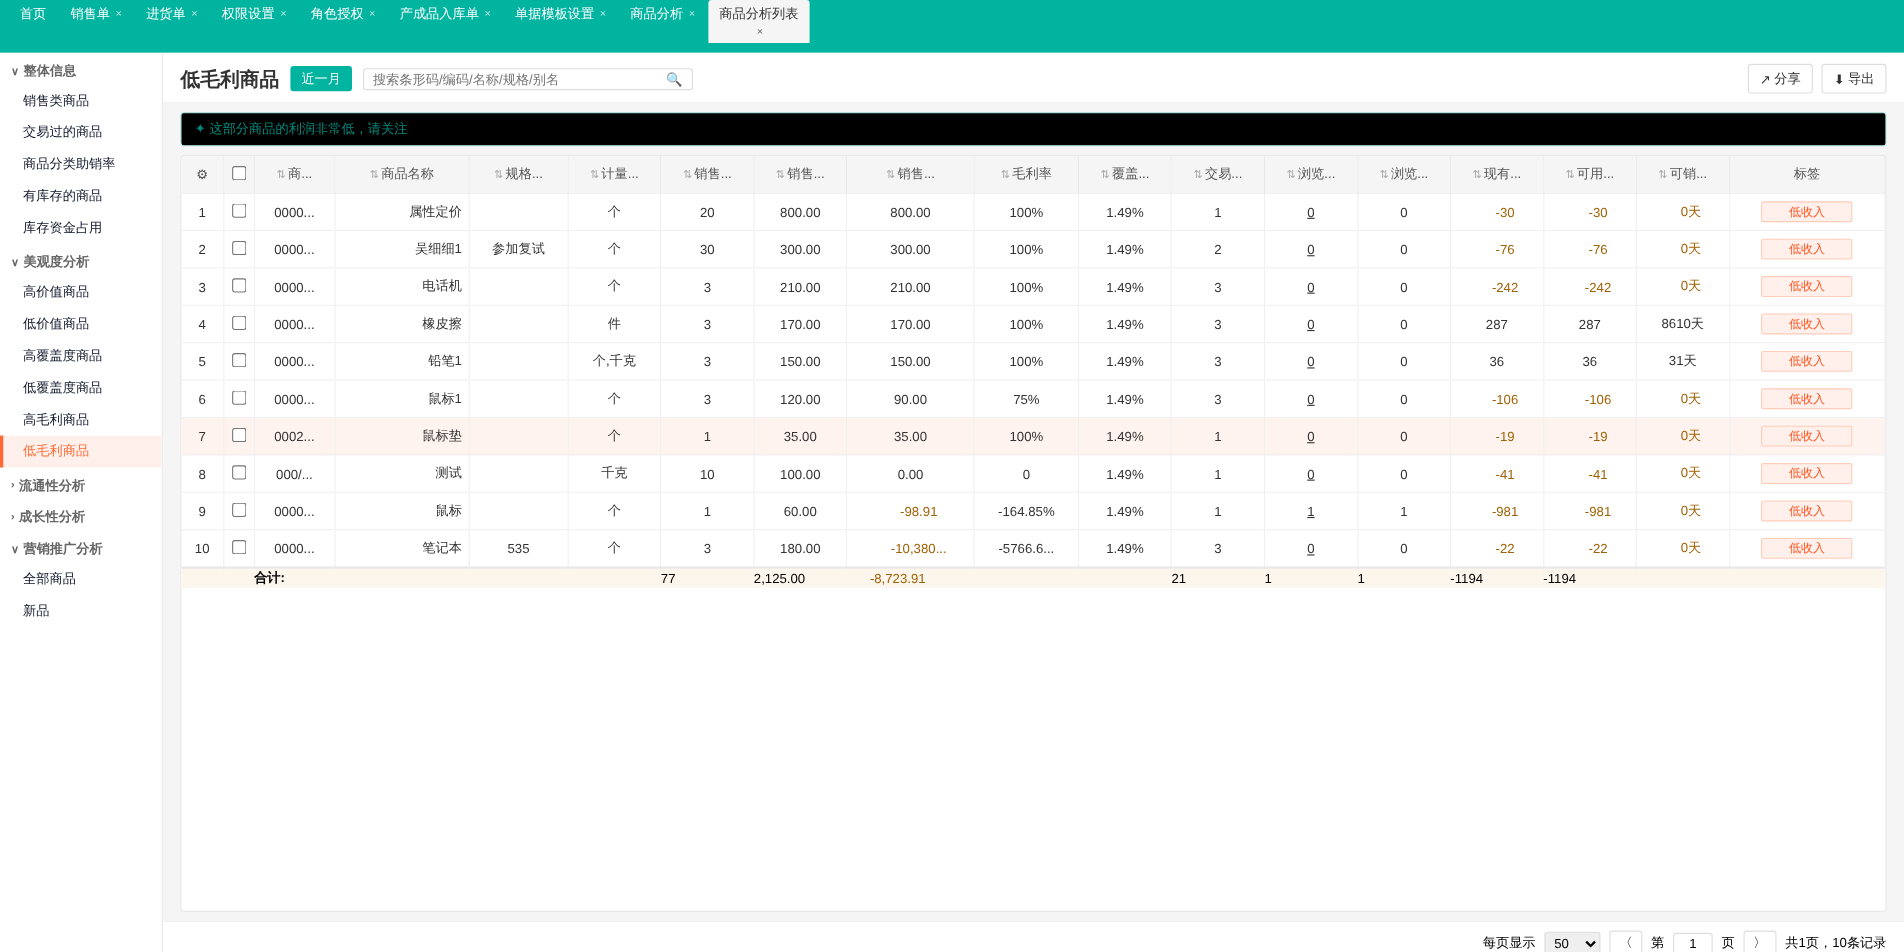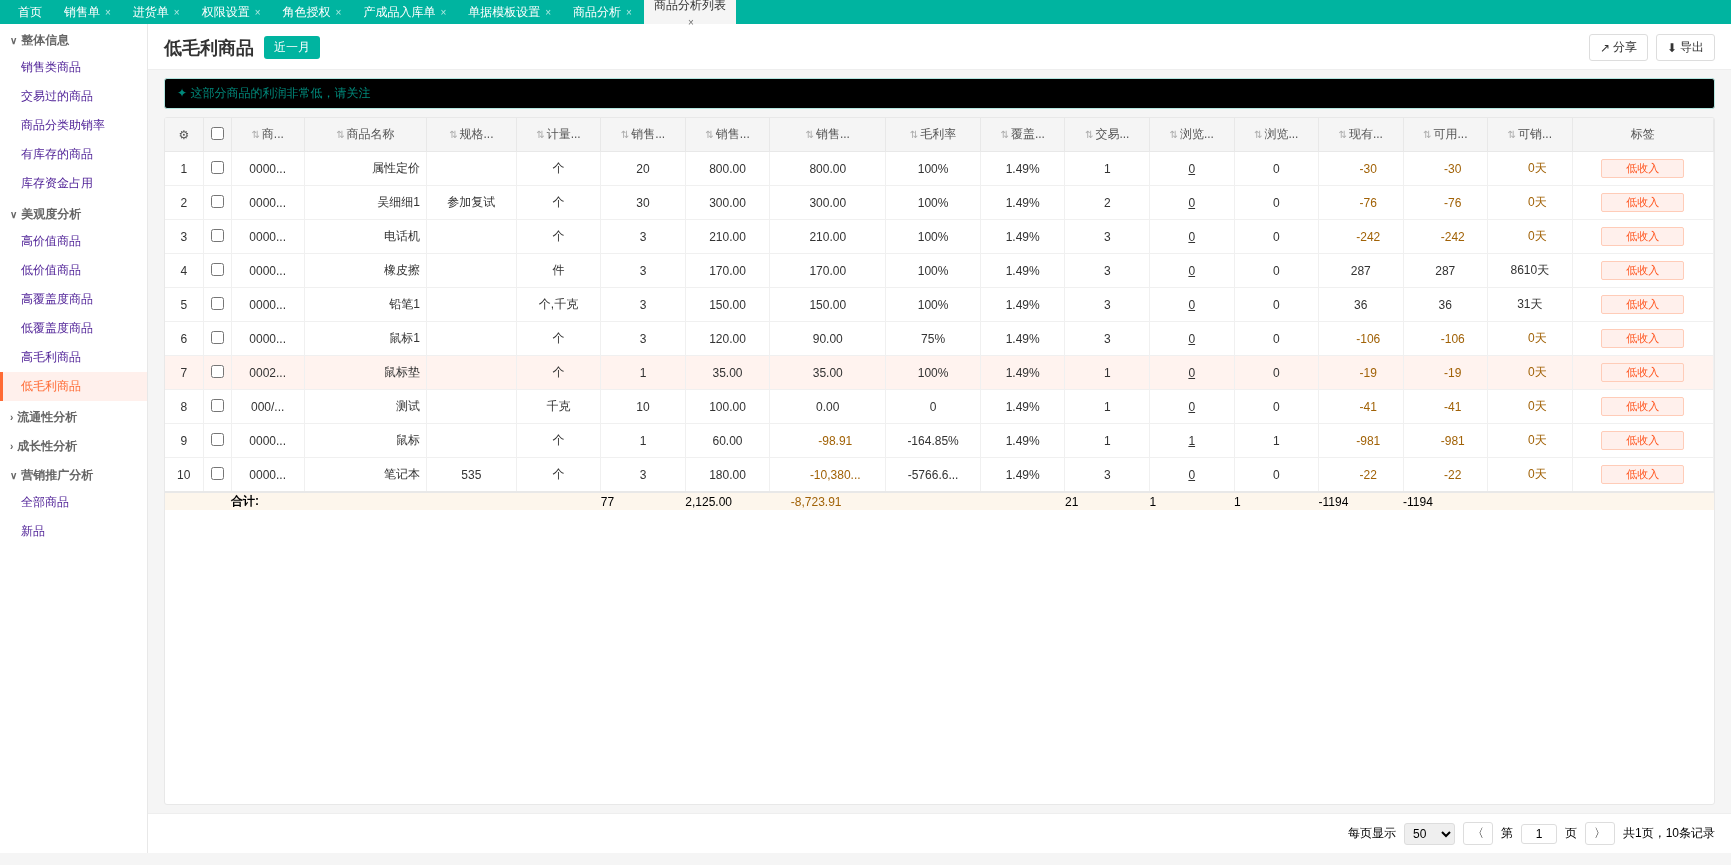--- a/index.html
+++ b/index.html
@@ -2,22 +2,22 @@
 <html><head>
   <meta charset="utf-8">
   <style>
     * { box-sizing: border-box; margin: 0; padding: 0; font-family: 'Microsoft YaHei', sans-serif; font-size: 12px; }
     body { background: #f5f5f5; overflow-x: hidden; }
 
     
     .top-nav {
       background: #00b4a0;
       display: flex;
-      align-items: center;
-      height: 24px;
+      align-items: flex-start;
+      height: 48px;
       padding: 0 8px;
       gap: 2px;
     }
     .nav-item {
       color: #fff;
       padding: 4px 10px;
       cursor: pointer;
       border-radius: 3px;
       white-space: nowrap;
       display: flex; align-items: center; gap: 3px;
@@ -39,21 +39,21 @@
     .sidebar-group-header {
       display: flex; align-items: center; gap: 4px;
       padding: 8px 10px 4px;
       color: #666;
       font-weight: bold;
       font-size: 12px;
       cursor: pointer;
     }
     .sidebar-item {
       padding: 6px 10px 6px 18px;
-      color: #4c1d95;
+      color: #0f172a;
       cursor: pointer;
       border-left: 3px solid transparent;
     }
     .sidebar-item.active {
       background: #fff0ec;
       color: #ff6b35;
       border-left-color: #ff6b35;
     }
     .collapse-icon { font-size: 10px; }
 
@@ -281,20 +281,24 @@
     </div>
     <div class="sidebar-item">全部商品</div>
     <div class="sidebar-item">新品</div>
   </aside>
 
   <div class="content">
 
     <div class="page-header">
       <h1 class="page-title">低毛利商品</h1>
       <button class="period-btn">近一月</button>
+      <div class="search-box">
+        <input type="text" placeholder="搜索条形码/编码/名称/规格/别名" style="">
+        <span>🔍</span>
+      </div>
       <div class="header-actions">
         <button class="action-btn">
           <span>↗</span>
           <span>分享</span>
         </button>
         <button class="action-btn">
           <span>⬇</span>
           <span>导出</span>
         </button>
       </div>

